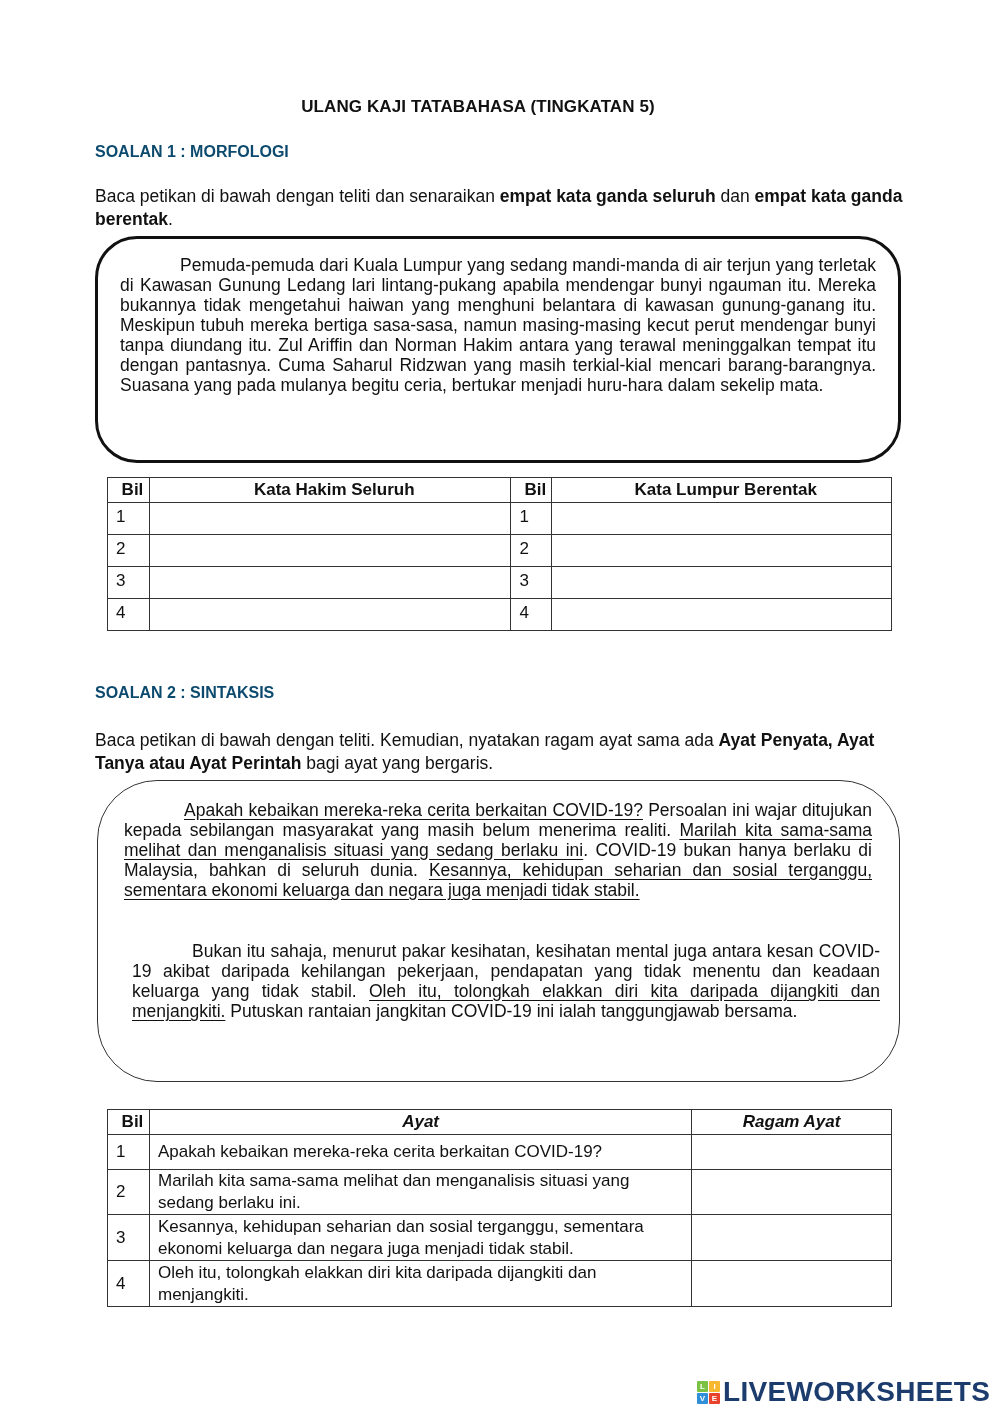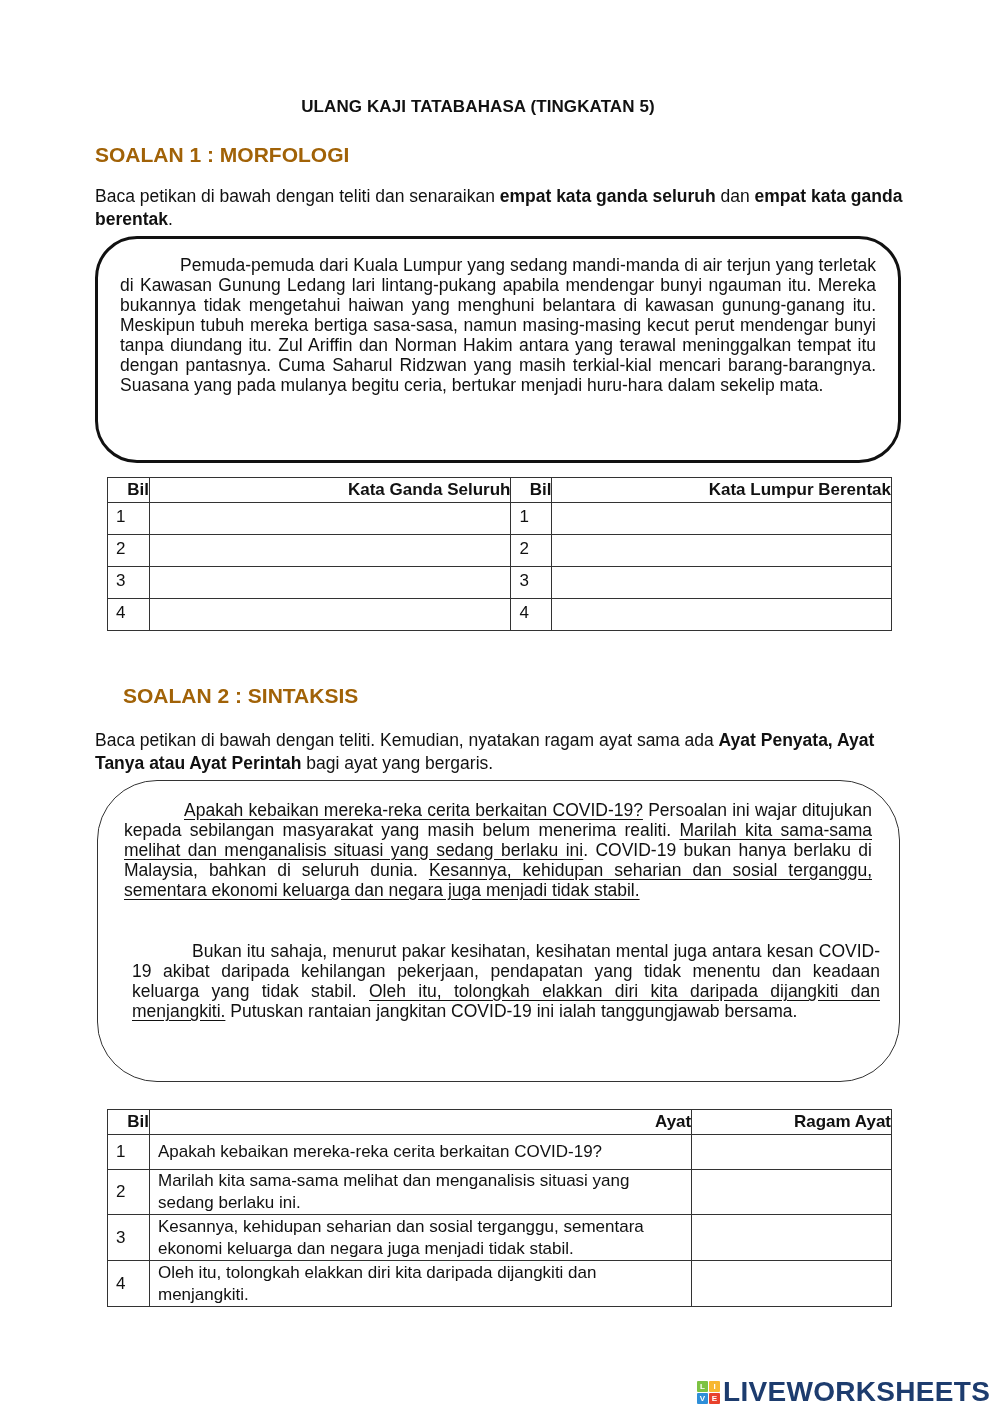--- a/index.html
+++ b/index.html
@@ -7,21 +7,21 @@
       width: 1000px; height: 1413px; position: relative; overflow: hidden;
       background: #ffffff; color: #111111;
       font-family: "Liberation Sans", sans-serif;
     }
     .abs { position: absolute; }
     .title {
       left: 0; width: 956px; top: 97px; text-align: center;
       font-weight: bold; font-size: 17px; letter-spacing: 0.1px;
     }
     .section-head {
-      left: 95px; font-weight: bold; font-size: 21px; color: #a16207;
+      left: 95px; font-weight: bold; font-size: 16px; color: #0c4a6e;
     }
     .instr {
       left: 95px; width: 815px; font-size: 17.5px; line-height: 23px;
     }
     .instr b { font-weight: bold; text-align: center; }
     .box1 {
       left: 95px; top: 236px; width: 806px; height: 227px; box-sizing: border-box;
       border: 3px solid #111; border-radius: 42px;
     }
     .box2 {
@@ -33,27 +33,27 @@
       text-align-last: left;
     }
     .passage p { margin: 0; text-indent: 60px; text-align: justify; }
     .p1 { left: 120px; top: 255px; width: 756px; }
     .p2 { left: 124px; top: 800px; width: 748px; }
     .p3 { left: 124px; top: 941px; width: 748px; margin-left: 8px; }
     .ul { text-decoration: underline; text-underline-offset: 3px; }
 
     table { border-collapse: collapse; font-size: 17px; }
     td, th { border: 1.3px solid #333; padding: 0 0 0 8px; vertical-align: middle; }
-    th { font-weight: bold; text-align: right; }
+    th { font-weight: bold; text-align: center; }
     .t1 { left: 107px; top: 477px; width: 785px; }
     .t1 th { height: 24px; }
     .t1 td { height: 32px; vertical-align: top; padding-top: 4px; box-sizing: border-box; }
     .t2 { left: 107px; top: 1109px; width: 785px; }
     .t2 th { height: 24px; }
-    .t2 th.center { padding-left: 0; }
+    .t2 th.center { padding-left: 0; font-style: italic; }
     .t2 td.bil { padding-left: 8px; }
     .t2 td.ayat { line-height: 22px; padding-left: 8px; padding-right: 6px; }
 
     .logo {
       left: 697px; top: 1378px; height: 28px; display: flex; align-items: center;
     }
     .logo-tiles {
       display: grid; grid-template-columns: 11px 11px; grid-template-rows: 11px 11px; gap: 1px;
       margin-right: 3px;
     }
@@ -84,21 +84,21 @@
 <table class="abs t1">
   <colgroup>
     <col style="width:42px">
       <col style="width:362px">
       <col style="width:41px">
       <col style="width:340px">
   </colgroup>
   <tbody>
       <tr>
     <th>Bil</th>
-    <th>Kata Ganda Seluruh</th>
+    <th>Kata Hakim Seluruh</th>
     <th>Bil</th>
     <th>Kata Lumpur Berentak</th>
   </tr>
   <tr>
     <td>1</td>
     <td></td>
     <td>1</td>
     <td></td>
   </tr>
   <tr>
@@ -115,21 +115,21 @@
   </tr>
   <tr>
     <td>4</td>
     <td></td>
     <td>4</td>
     <td></td>
   </tr>
 </tbody>
   </table>
 
-<div class="abs section-head" style="top:684px;margin-left:28px;">SOALAN 2 : SINTAKSIS</div>
+<div class="abs section-head" style="top:684px;">SOALAN 2 : SINTAKSIS</div>
 <div class="abs instr" style="top:729px;">
   <span>Baca petikan di bawah dengan teliti. Kemudian, nyatakan ragam ayat sama ada </span><b>Ayat Penyata, Ayat Tanya atau Ayat Perintah</b><span> bagi ayat yang bergaris.</span>
 </div>
 
 <div class="abs box2"></div>
 <div class="abs passage p2">
   <p><span class="ul">Apakah kebaikan mereka-reka cerita berkaitan COVID-19?</span><span> Persoalan ini wajar ditujukan kepada sebilangan masyarakat yang masih belum menerima realiti. </span><span class="ul">Marilah kita sama-sama melihat dan menganalisis situasi yang sedang berlaku ini</span><span>. COVID-19 bukan hanya berlaku di Malaysia, bahkan di seluruh dunia. </span><span class="ul">Kesannya, kehidupan seharian dan sosial terganggu, sementara ekonomi keluarga dan negara juga menjadi tidak stabil.</span></p>
 </div>
 <div class="abs passage p3">
   <p><span>Bukan itu sahaja, menurut pakar kesihatan, kesihatan mental juga antara kesan COVID-19 akibat daripada kehilangan pekerjaan, pendapatan yang tidak menentu dan keadaan keluarga yang tidak stabil. </span><span class="ul">Oleh itu, tolongkah elakkan diri kita daripada dijangkiti dan menjangkiti.</span><span> Putuskan rantaian jangkitan COVID-19 ini ialah tanggungjawab bersama.</span></p>

